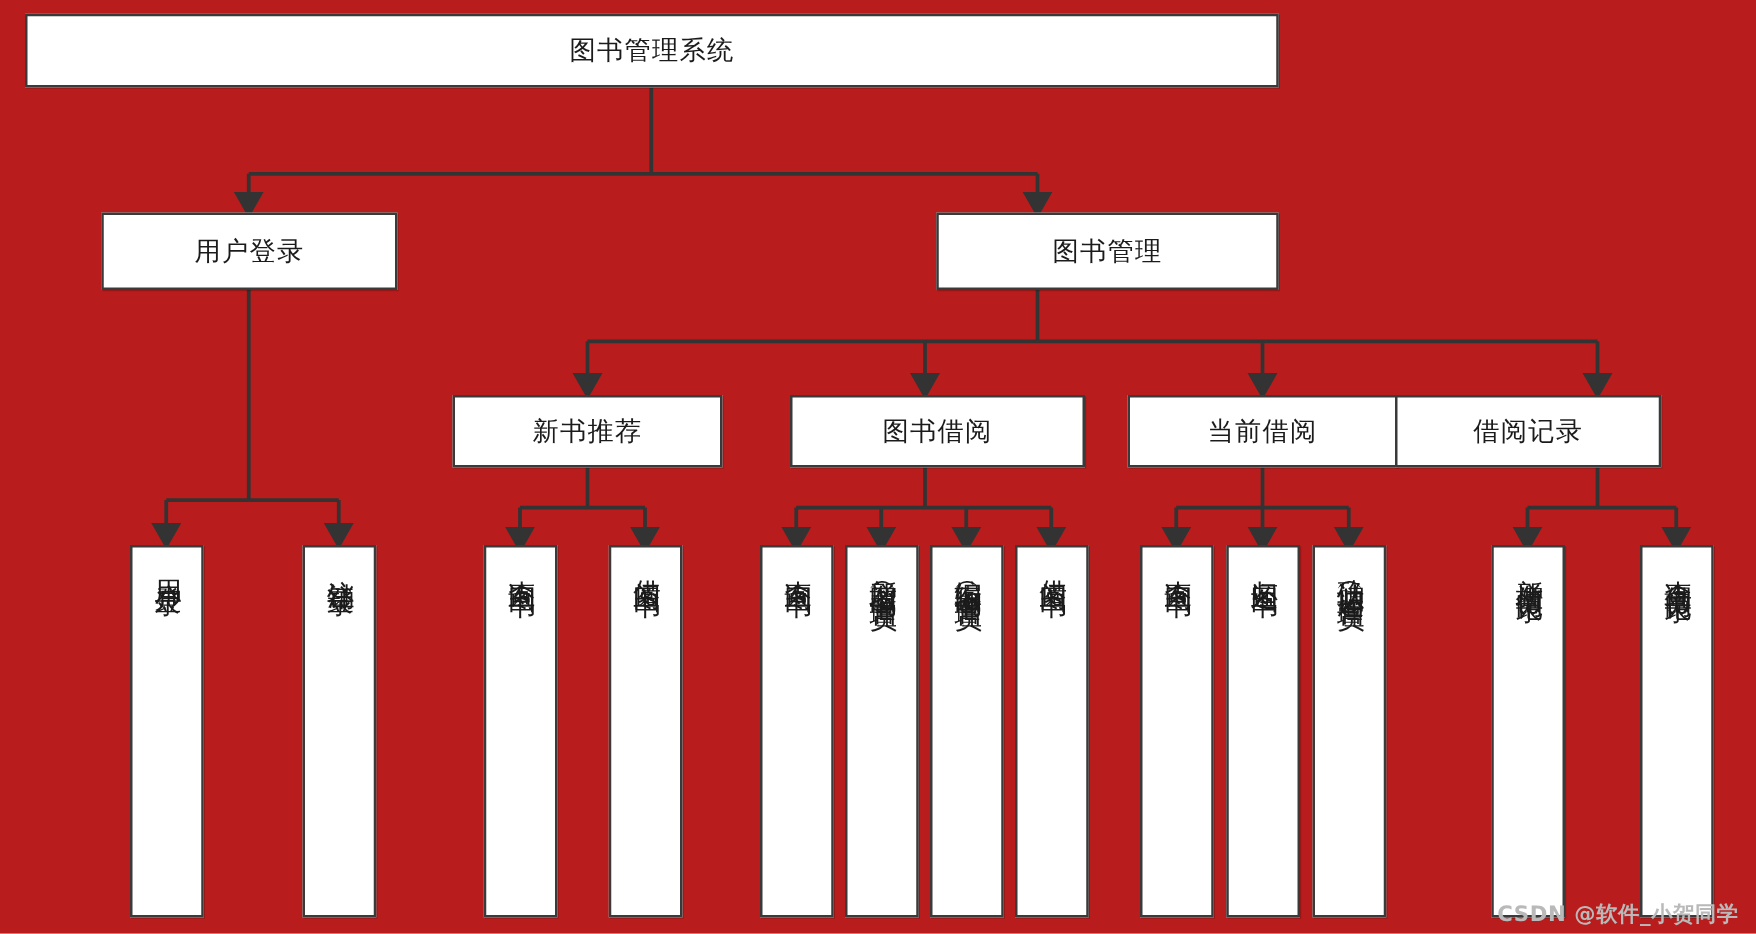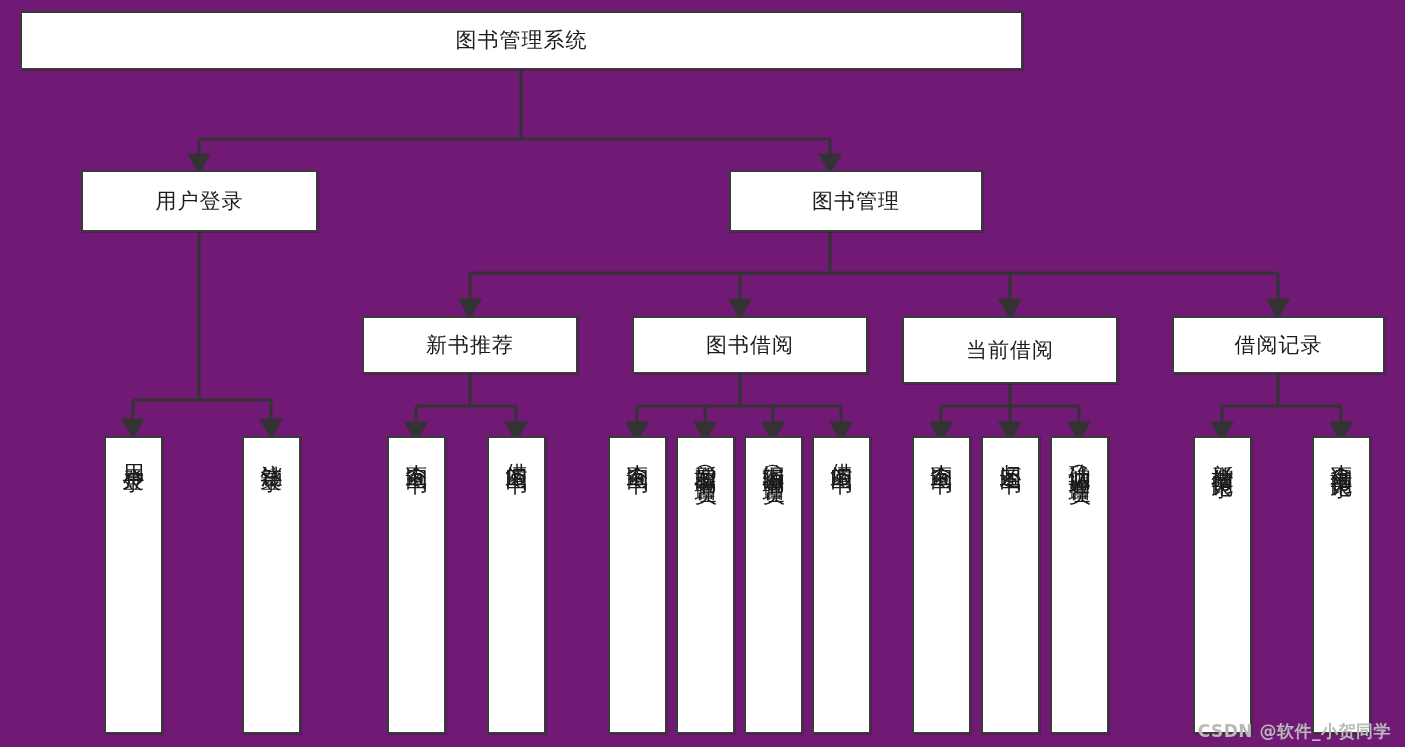--- a/index.html
+++ b/index.html
@@ -7,21 +7,21 @@
     padding: 0;
     background: #ffffff;
   }
   body {
     font-family: "DejaVu Sans", "Liberation Sans", sans-serif;
   }
   #canvas {
     position: relative;
     width: 1405px;
     height: 747px;
-    background: #701a75;
+    background: #b91c1c;
     overflow: hidden;
   }
   svg.edges {
     position: absolute;
     left: 0;
     top: 0;
     width: 1405px;
     height: 747px;
     pointer-events: none;
   }
@@ -125,34 +125,34 @@
     </g>
   </svg>
 
   <div class="node horizontal" style="left:20px; top:11px; width:1003px; height:59px;">
     <span class="label">图书管理系统</span>
   </div>
 
   <div class="node horizontal" style="left:81px; top:170px; width:237px; height:62px;">
     <span class="label">用户登录</span>
   </div>
-  <div class="node horizontal" style="left:729px; top:170px; width:254px; height:62px;">
+  <div class="node horizontal" style="left:749px; top:170px; width:274px; height:62px;">
     <span class="label">图书管理</span>
   </div>
 
   <div class="node horizontal" style="left:362px; top:316px; width:216px; height:58px;">
     <span class="label">新书推荐</span>
   </div>
   <div class="node horizontal" style="left:632px; top:316px; width:236px; height:58px;">
     <span class="label">图书借阅</span>
   </div>
-  <div class="node horizontal" style="left:902px; top:316px; width:216px; height:68px;">
+  <div class="node horizontal" style="left:902px; top:316px; width:216px; height:58px;">
     <span class="label">当前借阅</span>
   </div>
-  <div class="node horizontal" style="left:1172px; top:316px; width:213px; height:58px;">
+  <div class="node horizontal" style="left:1116px; top:316px; width:213px; height:58px;">
     <span class="label">借阅记录</span>
   </div>
 
   <div class="node vertical" style="left:104px; top:436px; width:59px; height:298px;">
     <span class="label">用户登录</span>
   </div>
   <div class="node vertical" style="left:242px; top:436px; width:59px; height:298px;">
     <span class="label">注销登录</span>
   </div>
 

